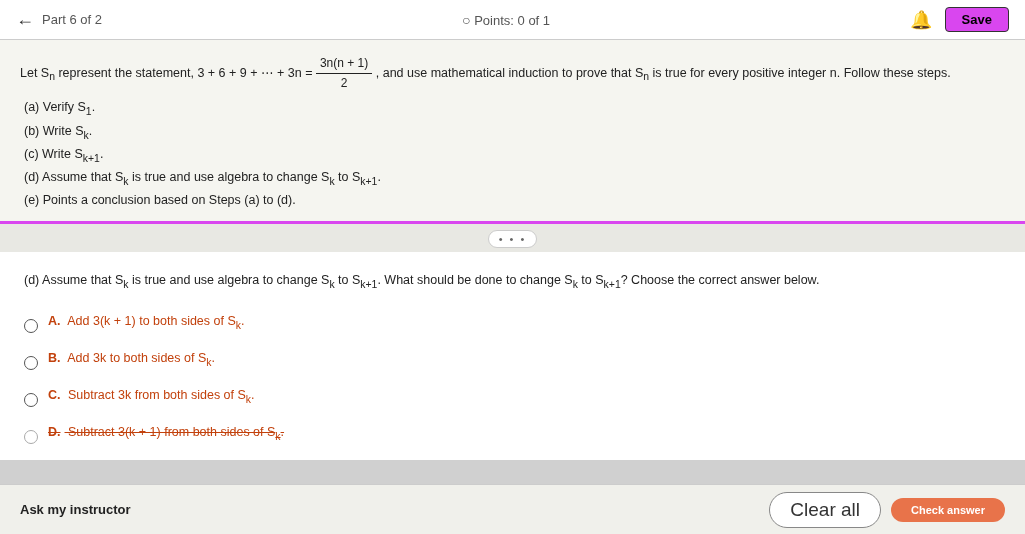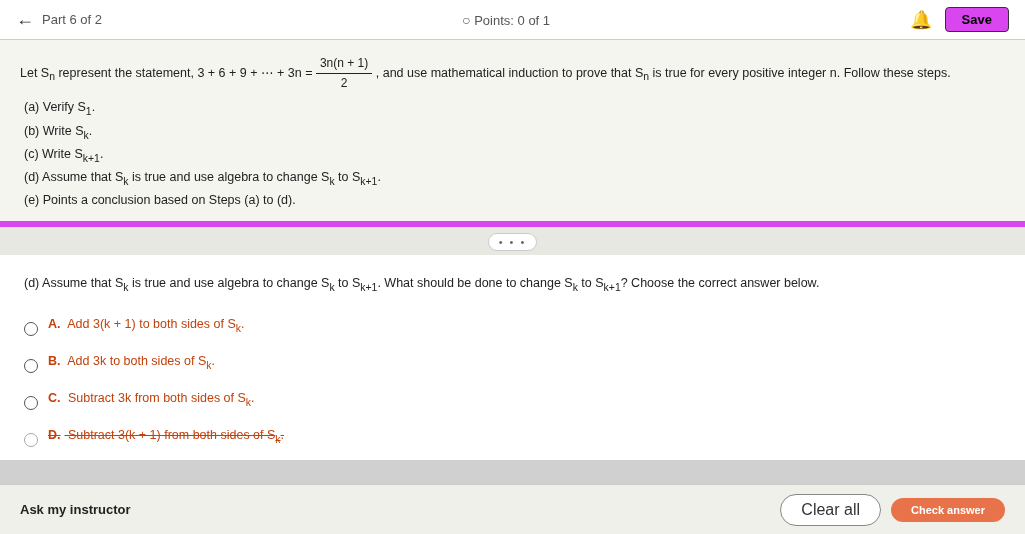--- a/index.html
+++ b/index.html
@@ -65,21 +65,21 @@
       display: flex;
       flex-direction: column;
       flex: 1;
       overflow: hidden;
     }
 
     
     .problem-box {
       background: #f5f5f0;
       padding: 14px 20px 10px 20px;
-      border-bottom: 6px solid #d946ef;
+      border-bottom: 3px solid #d946ef;
       flex-shrink: 0;
     }
     .problem-text {
       font-size: 12.5px;
       color: #222;
       line-height: 1.6;
     }
     .sub-steps {
       margin-top: 4px;
       font-size: 12.5px;
@@ -163,21 +163,21 @@
     .bottom-buttons {
       display: flex;
       gap: 10px;
       align-items: center;
     }
     .clear-all-btn {
       background: #fff;
       border: 1px solid #888;
       border-radius: 20px;
       padding: 6px 20px;
-      font-size: 16px;
+      font-size: 19px;
       color: #333;
       cursor: pointer;
     }
     .check-answer-btn {
       background: #e8734a;
       border: none;
       border-radius: 20px;
       padding: 6px 20px;
       font-size: 11px;
       color: #fff;

